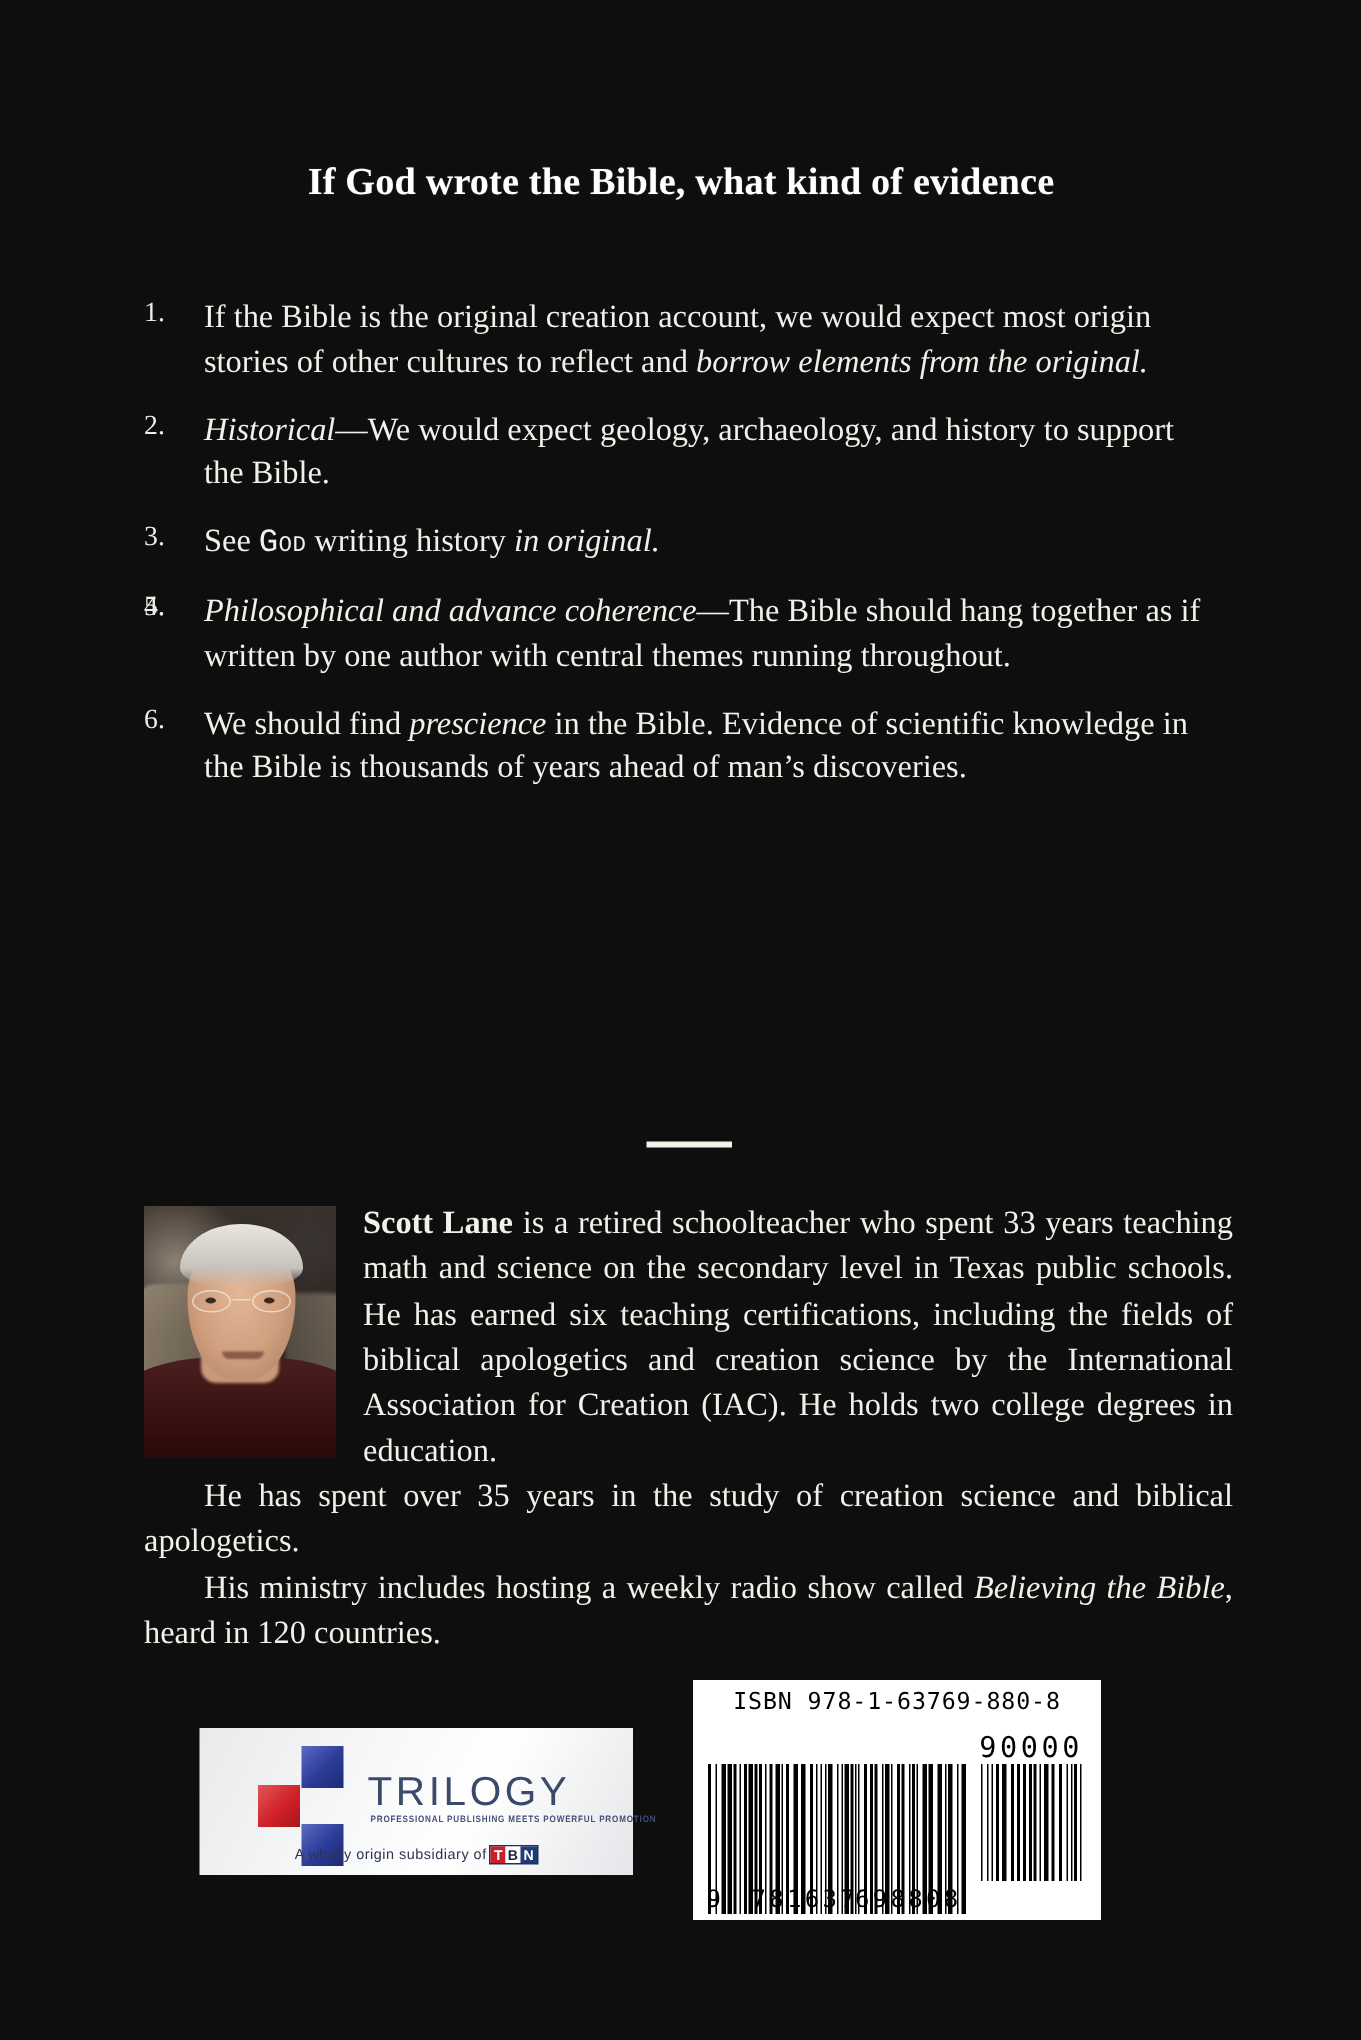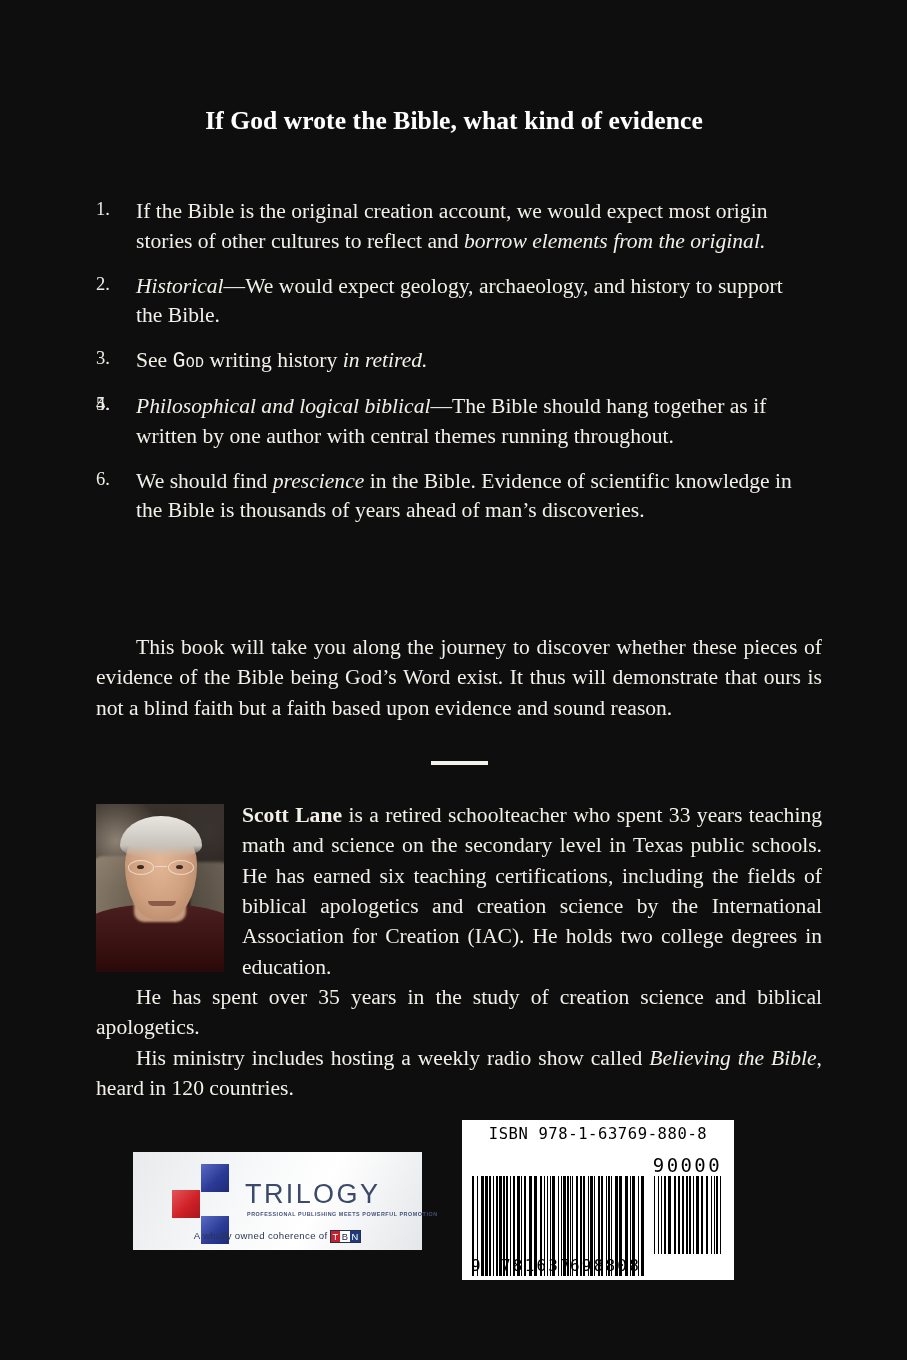--- a/index.html
+++ b/index.html
@@ -271,21 +271,21 @@
     font-family: "Liberation Sans", sans-serif;
     font-size: 9.6px;
     letter-spacing: .35px;
     color: #2c3550;
     white-space: nowrap;
   }
   .publisher-logo .tbn {
     display: inline-block;
     vertical-align: -1px;
     margin-left: 2px;
-    font-weight: normal;
+    font-weight: bold;
     font-size: 9.4px;
     letter-spacing: 0;
     line-height: 11px;
     border: 1px solid #23304d;
   }
   .publisher-logo .tbn span {
     display: inline-block;
     padding: 0 1.8px;
     color: #fff;
   }
@@ -359,27 +359,26 @@
 
 <div class="cover">
 
   <div class="headline">
     <div>If God wrote the Bible, what kind of evidence</div>
   </div>
 
   <ol class="evidence-list" id="evidence-list">
       <li class="evidence-item"><span class="num">1.</span><span><span>If the Bible is the original creation account, we would expect most origin stories of other cultures to reflect and </span><i>borrow elements from the original.</i></span></li>
       <li class="evidence-item"><span class="num">2.</span><span><i>Historical</i><span>—We would expect geology, archaeology, and history to support the Bible.</span></span></li>
-      <li class="evidence-item"><span class="num">3.</span><span><span>See </span><span class="smallcaps">God</span><span> writing history </span><i>in retired.</i></span></li>
+      <li class="evidence-item"><span class="num">3.</span><span><span>See </span><span class="smallcaps">God</span><span> writing history </span><i>in original.</i></span></li>
       <li class="evidence-item"><span class="num">4.</span></li>
-      <li class="evidence-item"><span class="num">5.</span><span><i>Philosophical and logical biblical</i><span>—The Bible should hang together as if written by one author with central themes running throughout.</span></span></li>
+      <li class="evidence-item"><span class="num">5.</span><span><i>Philosophical and advance coherence</i><span>—The Bible should hang together as if written by one author with central themes running throughout.</span></span></li>
       <li class="evidence-item"><span class="num">6.</span><span><span>We should find </span><i>prescience</i><span> in the Bible. Evidence of scientific knowledge in the Bible is thousands of years ahead of man’s discoveries.</span></span></li>
     </ol>
 
-  <p class="lead-para">This book will take you along the journey to discover whether these pieces of evidence of the Bible being God’s Word exist. It thus will demonstrate that ours is not a blind faith but a faith based upon evidence and sound reason.</p>
 
   <div class="divider"></div>
 
   <div class="author-block">
     <div class="author-photo">
       <div class="ph-bg"></div>
       <div class="ph-chair"></div>
       <div class="ph-chair2"></div>
       <div class="ph-shirt"></div>
       <div class="ph-neck"></div>
@@ -403,21 +402,21 @@
   </div>
 
   <div class="publisher-logo">
     <div class="marks">
       <span class="sq blue-top"></span>
       <span class="sq red-left"></span>
       <span class="sq blue-bottom"></span>
     </div>
     <div class="wordmark">TRILOGY</div>
     <div class="tagline">PROFESSIONAL PUBLISHING MEETS POWERFUL PROMOTION</div>
-    <div class="subsidiary"><span>A wholly owned coherence of</span><span class="tbn"><span class="t">T</span><span class="b">B</span><span class="n">N</span></span></div>
+    <div class="subsidiary"><span>A wholly origin subsidiary of</span><span class="tbn"><span class="t">T</span><span class="b">B</span><span class="n">N</span></span></div>
   </div>
 
   <div class="barcode-box">
     <div class="isbn-line">ISBN 978-1-63769-880-8</div>
     <div class="five-digit">90000</div>
     <div class="bars-row">
       <div class="bars main" id="bars-main">
           <i style="width:2px"></i>
           <i style="width:3px;background:transparent"></i>
           <i style="width:1px"></i>

